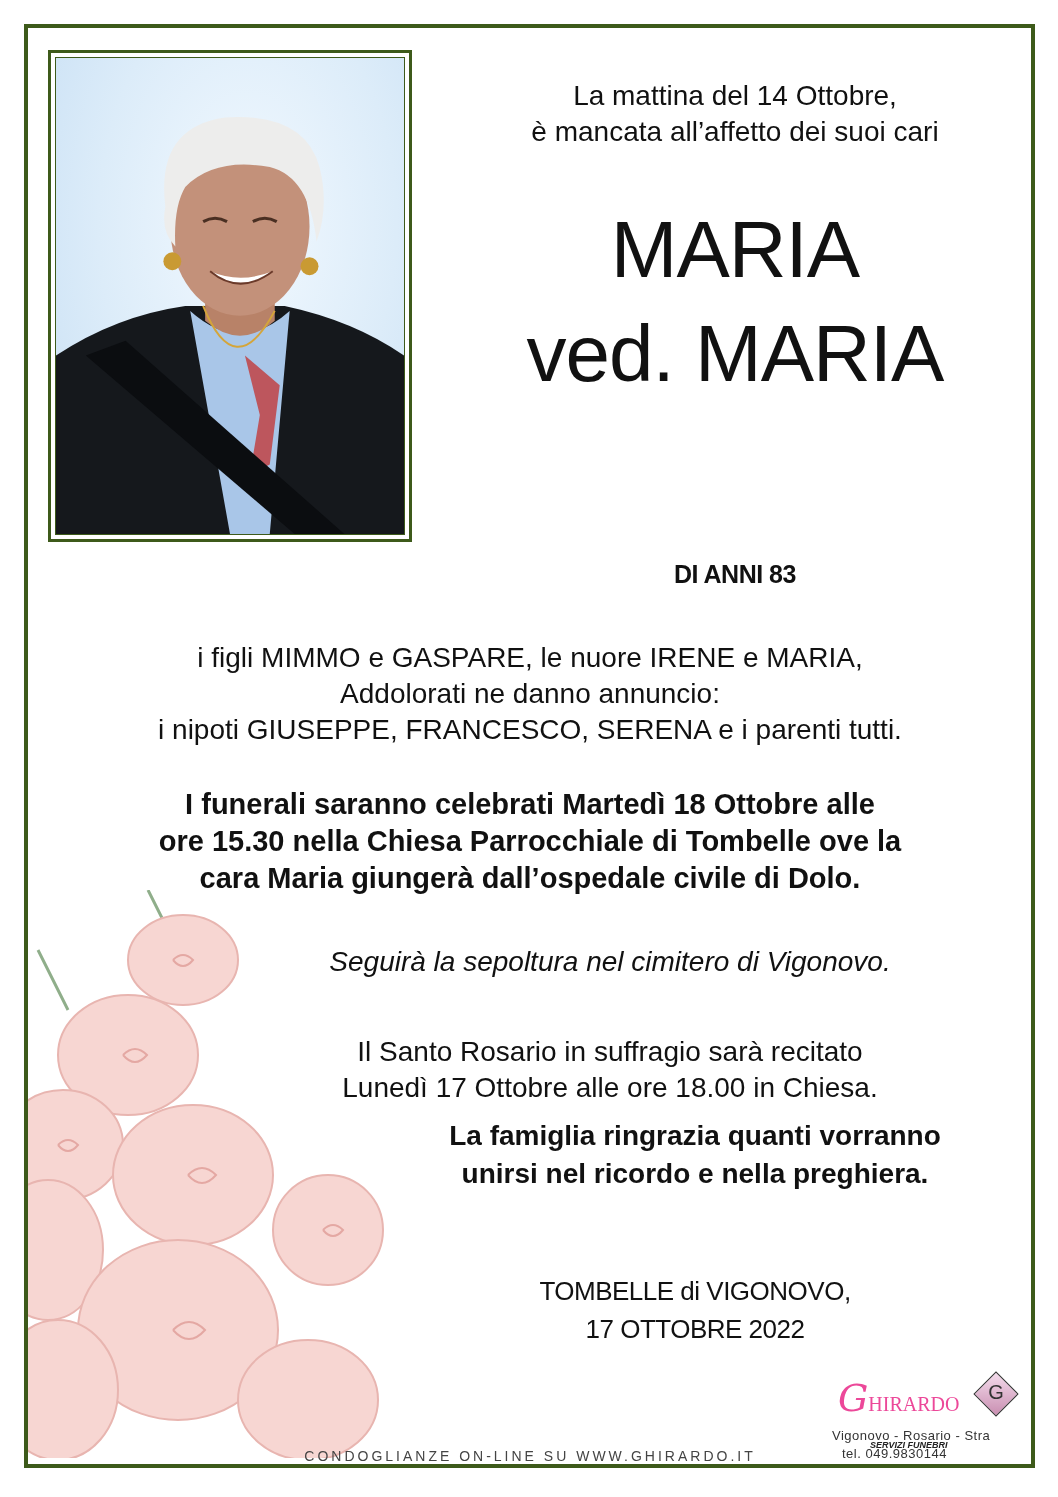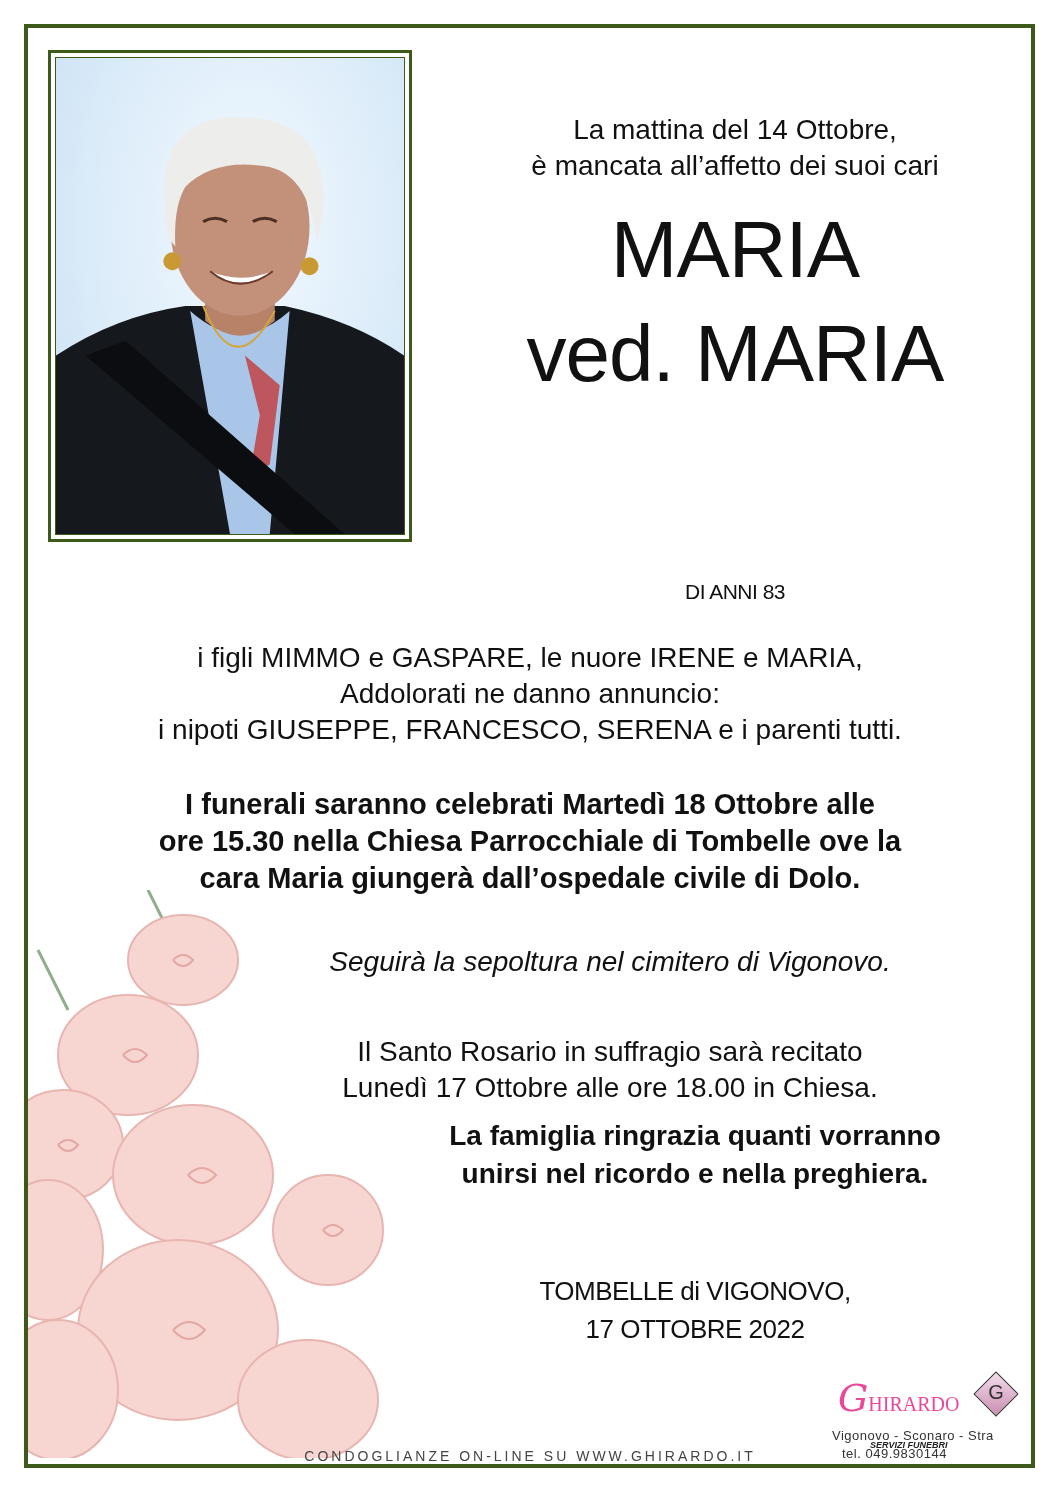--- a/index.html
+++ b/index.html
@@ -15,24 +15,24 @@
   .photo-inner { position: absolute; left: 4px; top: 4px; right: 4px; bottom: 4px;
                  border: 1.5px solid #3d5a1a; overflow: hidden;
                  background: radial-gradient(ellipse at 55% 35%, #f2f9ff 0%, #dcecf9 55%, #c7dff4 100%); }
   .photo-inner svg { position: absolute; left: 0; top: 0; width: 100%; height: 100%; }
 
   
   .roses { position: absolute; left: 28px; top: 890px; width: 360px; height: 568px; overflow: hidden; }
   .roses svg { width: 100%; height: 100%; }
 
   .txt { position: absolute; text-align: center; white-space: nowrap; }
-  .t-intro { left: 440px; width: 590px; top: 78px; font-size: 28px; line-height: 36px; margin-top: 34px; }
+  .t-intro { left: 440px; width: 590px; top: 78px; font-size: 28px; line-height: 36px; }
   .t-name { left: 440px; width: 590px; top: 198px; font-size: 80px; line-height: 104px; letter-spacing: -1px; }
   .t-name span { display: block; }
-  .t-age { left: 440px; width: 590px; top: 580px; font-size: 21px; letter-spacing: -0.5px; }
+  .t-age { left: 440px; width: 590px; top: 560px; font-size: 25px; letter-spacing: -0.5px; font-weight: bold; }
   .t-announce { left: 60px; width: 940px; top: 640px; font-size: 28px; line-height: 36px; }
   .t-funeral { left: 60px; width: 940px; top: 786px; font-size: 29px; line-height: 37px; font-weight: bold; }
   .t-burial { left: 260px; width: 700px; top: 946px; font-size: 28px; font-style: italic; }
   .t-rosary { left: 260px; width: 700px; top: 1034px; font-size: 28px; line-height: 36px; }
   .t-thanks { left: 400px; width: 590px; top: 1117px; font-size: 28px; line-height: 38px; font-weight: bold; }
   .t-place { left: 400px; width: 590px; top: 1272px; font-size: 26px; line-height: 38px; letter-spacing: -0.5px; }
   .t-footer { left: 230px; width: 600px; top: 1448px; font-size: 14px; letter-spacing: 3px; color: #444; }
 
   .logo { position: absolute; left: 832px; top: 1376px; width: 200px; height: 90px; }
   .logo-name { position: absolute; left: 6px; top: 0; font-family: "Liberation Serif", serif; font-size: 20px; color: #ec4899; }
@@ -147,15 +147,15 @@
   <div>17 OTTOBRE 2022</div>
 </div>
 
 <div class="txt t-footer">CONDOGLIANZE ON-LINE SU WWW.GHIRARDO.IT</div>
 
 <div class="logo">
   <div class="logo-name"><span class="big-g">G</span><span>HIRARDO</span></div>
   <div class="logo-sub">SERVIZI FUNEBRI</div>
   <div class="logo-badge"></div>
   <div class="logo-badge-g">G</div>
-  <div class="logo-towns">Vigonovo - Sconaro - Stra</div>
+  <div class="logo-towns">Vigonovo - Rosario - Stra</div>
   <div class="logo-phone">tel. 049.9830144</div>
 </div>
 
 </body></html>

